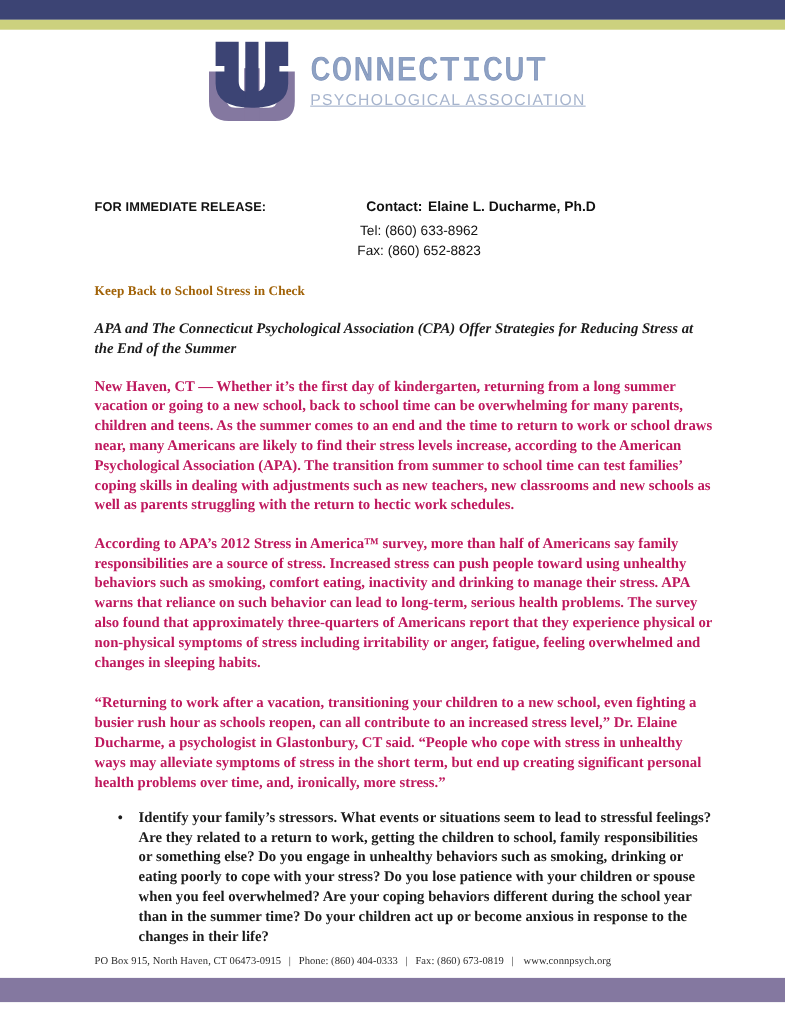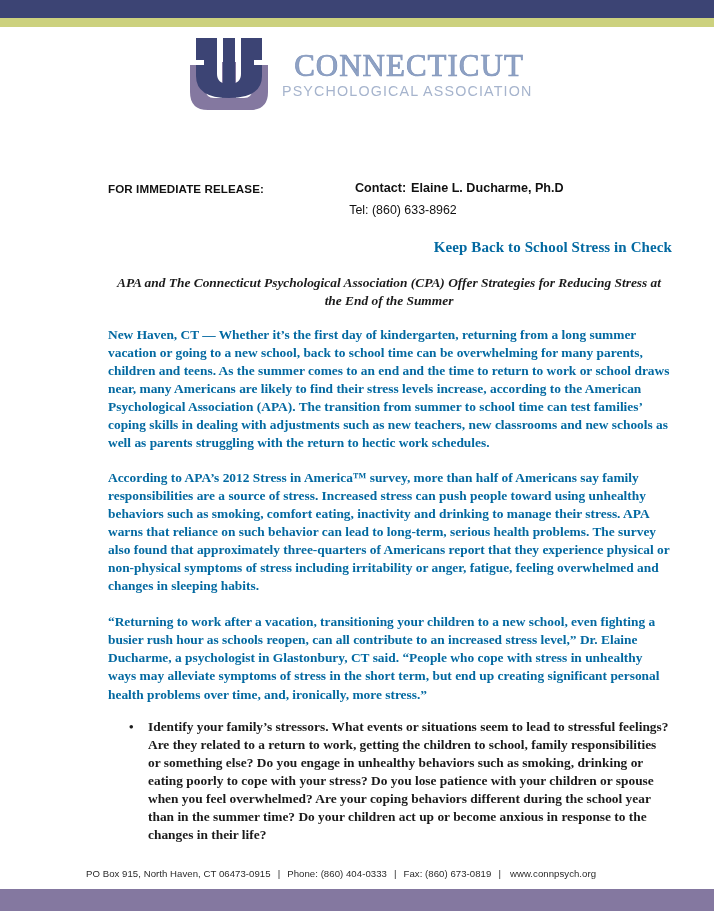--- a/index.html
+++ b/index.html
@@ -49,46 +49,45 @@
     left: 0; top: 0;
     width: 86px; height: 76px;
   }
   #logo-wordmark {
     position: absolute;
     left: 96px;
     top: 14px;
     width: 254px;
   }
   .logo-line1 {
-    font-family: Liberation Serif, serif;
+    font-family: Liberation Mono, monospace;
     font-size: 31px;
     letter-spacing: 1.0px;
     color: #8fa2c4;
     line-height: 1.0;
     white-space: nowrap;
-    text-align: center;
     -webkit-text-stroke: 0.7px #7e93ba;
   }
   .logo-line2 {
     font-family: "Liberation Sans", "DejaVu Sans", sans-serif;
     font-size: 14.3px;
     letter-spacing: 1.15px;
     color: #a6b4cd;
     line-height: 1.0;
     margin-top: 3px;
     white-space: nowrap;
+    text-decoration: underline;
   }
 
   
   #doc-body {
     position: absolute;
     left: 86px;
     top: 182px;
     width: 564px;
-    margin-left: 22px;
   }
 
   
   #release-header {
     position: relative;
     height: 16px;
     font-family: "Liberation Sans", "DejaVu Sans", sans-serif;
     font-size: 11.6px;
     font-weight: bold;
     color: #111111;
@@ -113,43 +112,41 @@
     font-family: "Liberation Sans", "DejaVu Sans", sans-serif;
     font-size: 12.4px;
     color: #111111;
     line-height: 1.46;
   }
   #contact-details div { white-space: nowrap; text-align: center; }
 
   
   #headline {
     margin-top: 20px;
-    font-size: 15px;
-    font-weight: bold;
-    color: #0369a1;
+    font-size: 12px;
+    font-weight: bold;
+    color: #a16207;
     letter-spacing: 0.1px;
-    text-align: right;
   }
   #subhead {
     margin-top: 18px;
     font-size: 13.4px;
     font-weight: bold;
     font-style: italic;
     color: #1b1b1b;
     line-height: 1.30;
     width: 562px;
-    text-align: center;
   }
 
   
   .para {
     margin-top: 17px;
     font-size: 13.4px;
     font-weight: bold;
-    color: #0369a1;
+    color: #be185d;
     line-height: 1.345;
     text-align: left;
     width: 562px;
   }
   #para-quote { margin-top: 18px; }
   #strategies-intro {
     margin-top: 19px;
     font-size: 13.4px;
     font-weight: bold;
     color: #1b1b1b;
@@ -177,21 +174,21 @@
     font-size: 13px;
     line-height: 1.345;
   }
 
   
   #footer-text {
     position: absolute;
     left: 86px;
     top: 868px;
     width: 560px;
-    font-family: Liberation Sans, sans-serif;
+    font-family: Liberation Serif, serif;
     font-size: 9.6px;
     color: #2a2a2a;
     white-space: nowrap;
     letter-spacing: 0.05px;
   }
   .footer-sep {
     display: inline-block;
     padding: 0 7px;
     color: #2a2a2a;
   }
@@ -230,20 +227,21 @@
 
   <div id="release-header" data-name="release-header-row">
     <span id="release-label" data-name="for-immediate-release-label">FOR IMMEDIATE RELEASE:</span>
     <span id="contact-line" data-name="contact-line">
       <span data-name="contact-label">Contact:</span><span class="contact-sep"></span><span data-name="contact-name">Elaine L. Ducharme, Ph.D</span>
     </span>
   </div>
 
   <div id="contact-details" data-name="contact-details">
     <div data-name="contact-tel">Tel: (860) 633-8962</div>
+    <div data-name="contact-fax">Fax: (860) 652-8823</div>
   </div>
 
   <div id="headline" data-name="article-headline">Keep Back to School Stress in Check</div>
 
   <div id="subhead" data-name="article-subhead">APA and The Connecticut Psychological Association (CPA) Offer Strategies for Reducing Stress at the End of the Summer</div>
 
   <div class="para" data-name="article-paragraph-1">New Haven, CT — Whether it’s the first day of kindergarten, returning from a long summer vacation or going to a new school, back to school time can be overwhelming for many parents, children and teens.  As the summer comes to an end and the time to return to work or school draws near, many Americans are likely to find their stress levels increase, according to the American Psychological Association (APA).  The transition from summer to school time can test families’ coping skills in dealing with adjustments such as new teachers, new classrooms and new schools as well as parents struggling with the return to hectic work schedules.</div>
   <div class="para" data-name="article-paragraph-2">According to APA’s 2012 Stress in America™ survey, more than half of Americans say family responsibilities are a source of stress. Increased stress can push people toward using unhealthy behaviors such as smoking, comfort eating, inactivity and drinking to manage their stress. APA warns that reliance on such behavior can lead to long-term, serious health problems. The survey also found that approximately three-quarters of Americans report that they experience physical or non-physical symptoms of stress including irritability or anger, fatigue, feeling overwhelmed and changes in sleeping habits.</div>
   <div class="para" id="para-quote" data-name="article-paragraph-3"> “Returning to work after a vacation, transitioning your children to a new school, even fighting a busier rush hour as schools reopen, can all contribute to an increased stress level,” Dr. Elaine Ducharme, a psychologist in Glastonbury, CT said. “People who cope with stress in unhealthy ways may alleviate symptoms of stress in the short term, but end up creating significant personal health problems over time, and, ironically, more stress.”</div>
 

